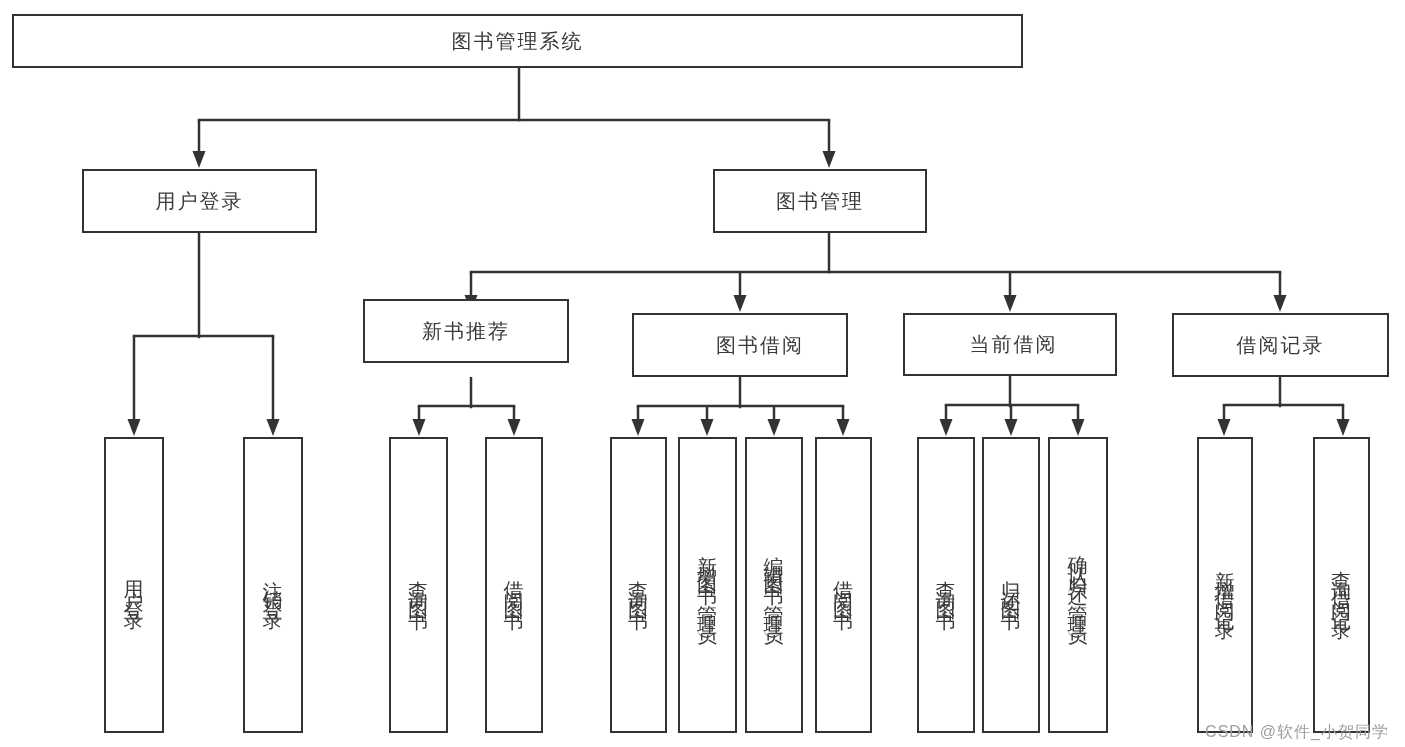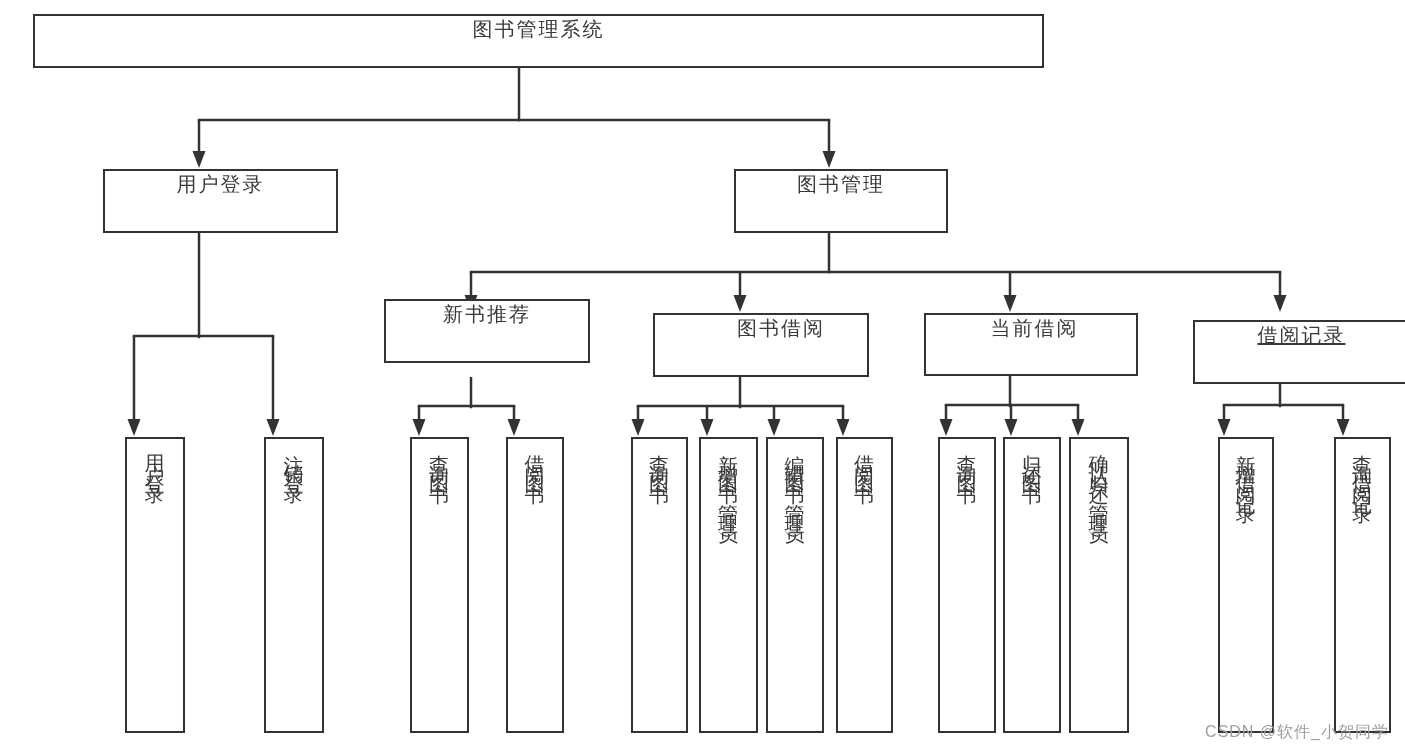--- a/index.html
+++ b/index.html
@@ -23,24 +23,23 @@
     width: 1405px;
     height: 747px;
     pointer-events: none;
   }
   .node {
     position: absolute;
     box-sizing: border-box;
     border: 2.5px solid #333333;
     background: #ffffff;
     display: flex;
-    align-items: flex-start;
+    align-items: center;
     justify-content: center;
     z-index: 2;
-    margin-left: 21px;
   }
   .node .lbl {
     font-size: 20px;
     letter-spacing: 2px;
     color: #3a3a3a;
     white-space: nowrap;
   }
   .vnode .lbl {
     writing-mode: vertical-rl;
     text-orientation: mixed;
@@ -132,21 +131,21 @@
 
   <div class="node" style="left:363px; top:299px; width:206px; height:64px;">
     <span class="lbl">新书推荐</span>
   </div>
   <div class="node" style="left:632px; top:313px; width:216px; height:64px;padding-left:40px;">
     <span class="lbl">图书借阅</span>
   </div>
   <div class="node" style="left:903px; top:313px; width:214px; height:63px;padding-left:7px;">
     <span class="lbl">当前借阅</span>
   </div>
-  <div class="node" style="left:1172px; top:320px; width:217px; height:64px;text-decoration:underline;">
+  <div class="node" style="left:1172px; top:313px; width:217px; height:64px;">
     <span class="lbl">借阅记录</span>
   </div>
 
   <div class="node vnode" style="left:104px; top:437px; width:60px; height:296px;">
     <span class="lbl">用户登录</span>
   </div>
   <div class="node vnode" style="left:243px; top:437px; width:60px; height:296px;">
     <span class="lbl">注销登录</span>
   </div>
 

